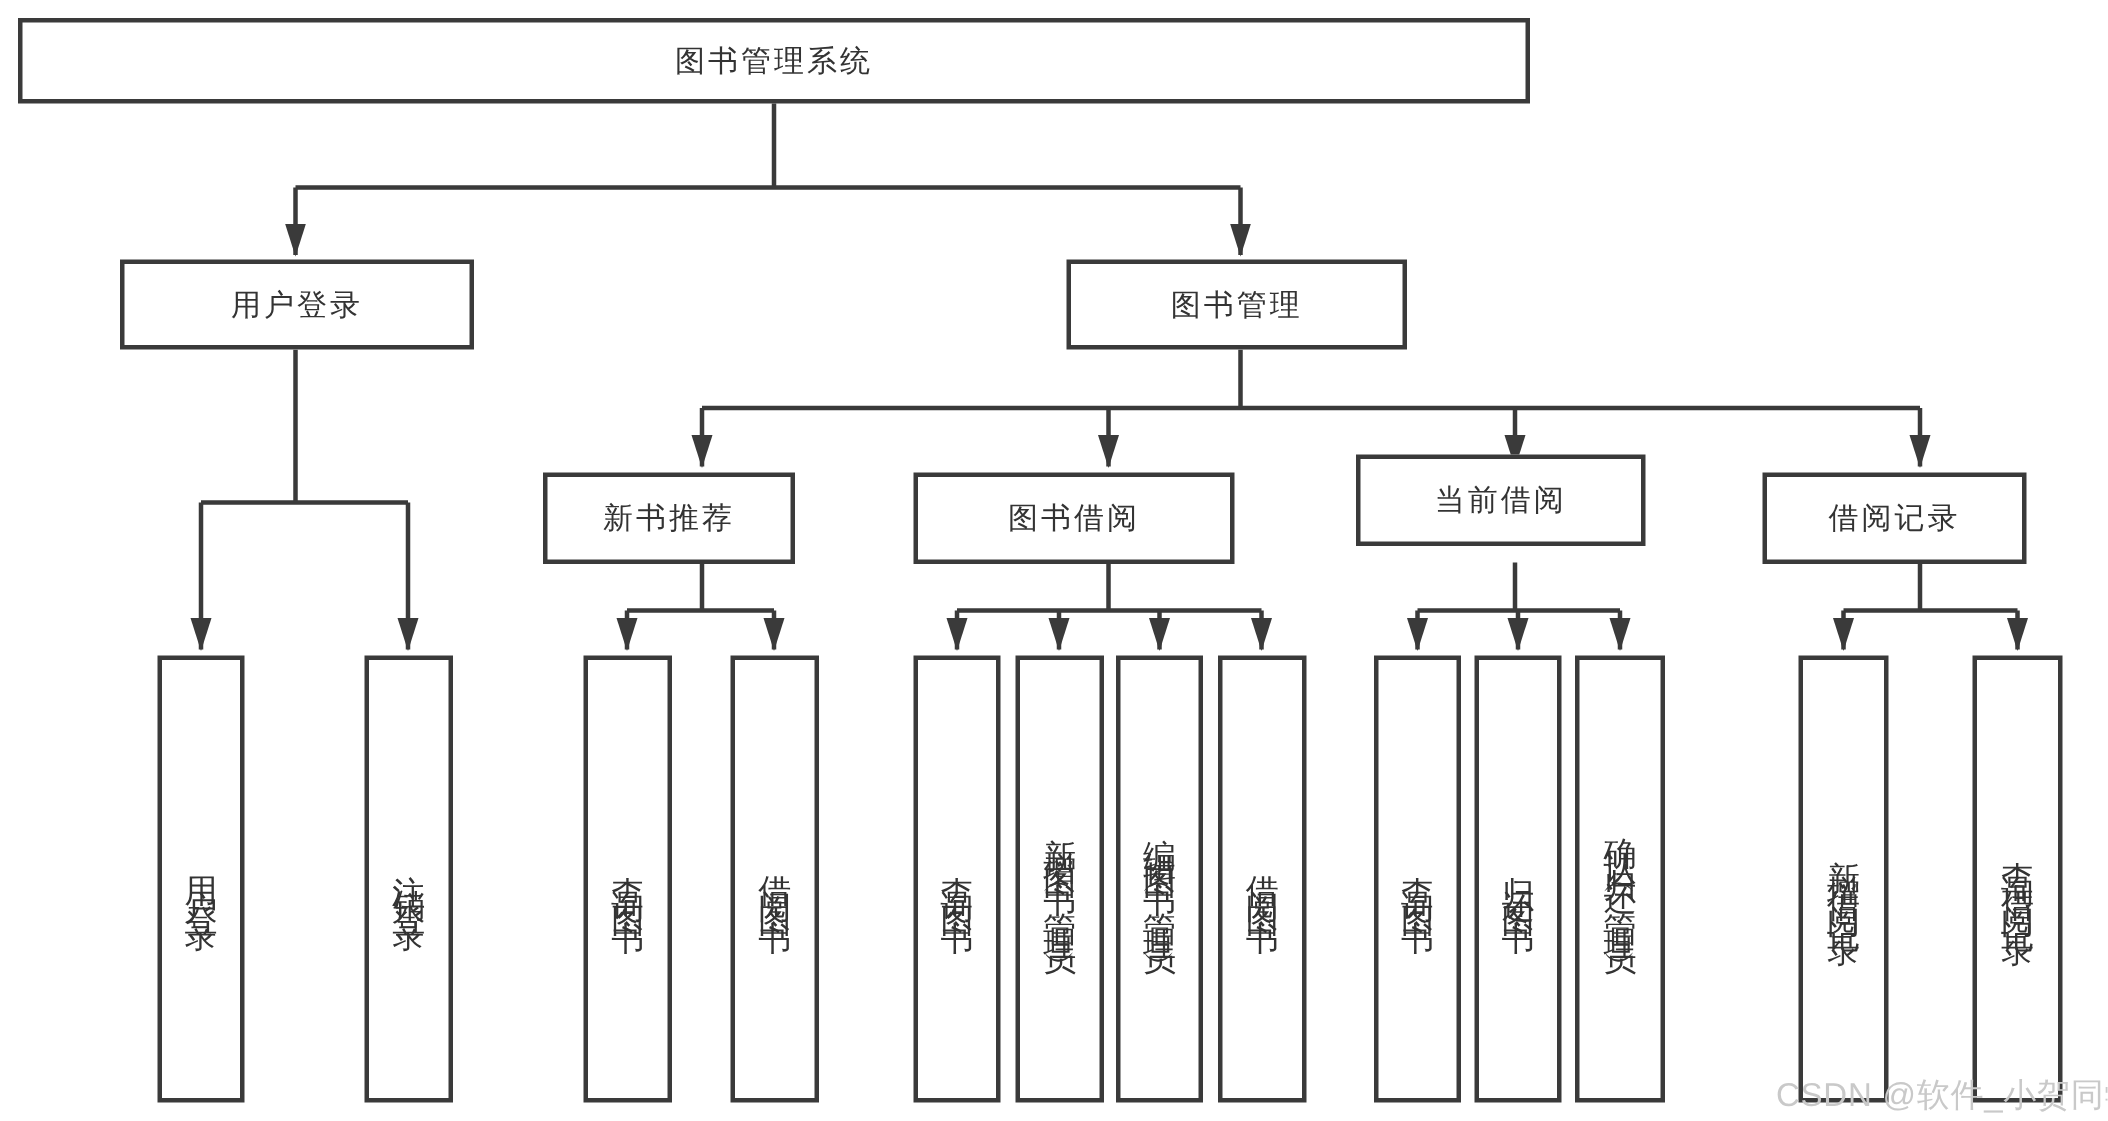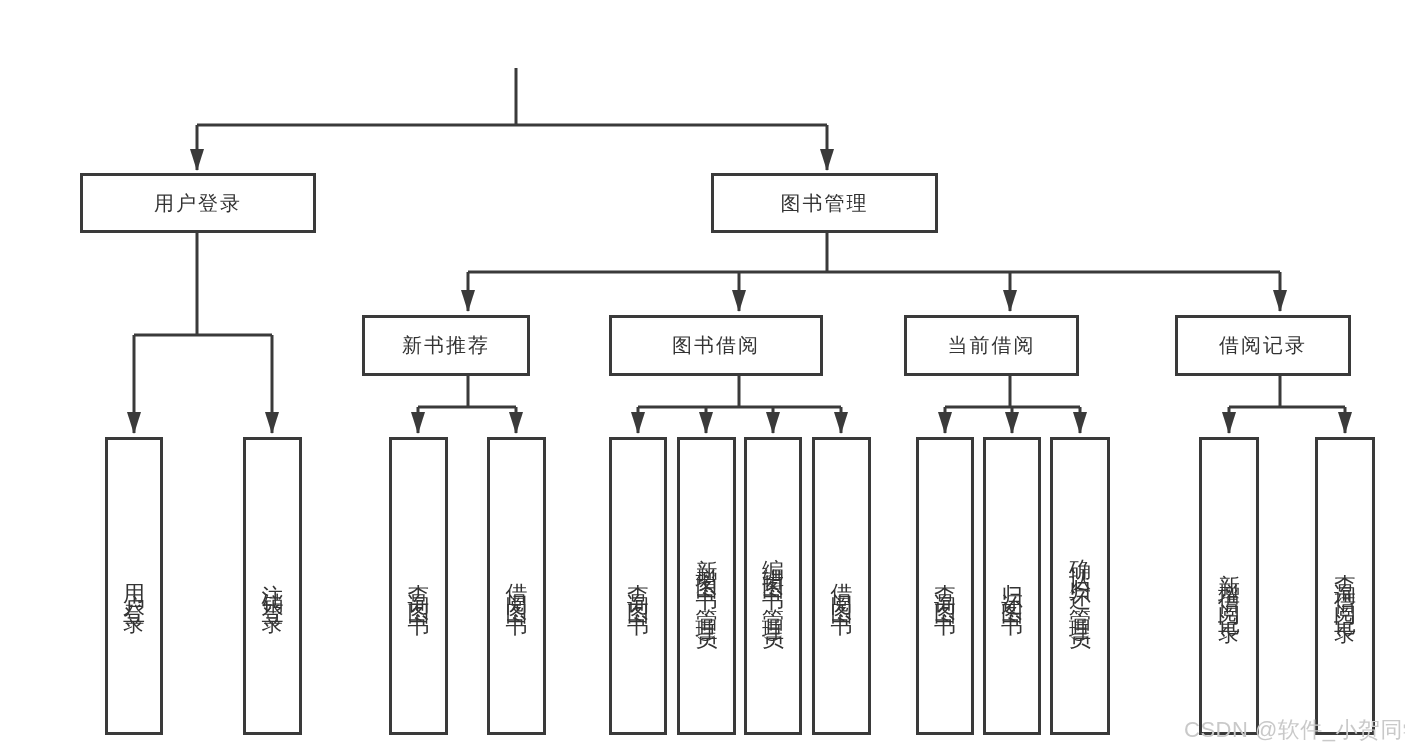--- a/index.html
+++ b/index.html
@@ -75,35 +75,38 @@
     <path d="M706 407 V433" marker-end="url(#arw)"></path>
     <path d="M773 407 V433" marker-end="url(#arw)"></path>
     <path d="M841 407 V433" marker-end="url(#arw)"></path>
     <path d="M945 407 V433" marker-end="url(#arw)"></path>
     <path d="M1012 407 V433" marker-end="url(#arw)"></path>
     <path d="M1080 407 V433" marker-end="url(#arw)"></path>
     <path d="M1229 407 V433" marker-end="url(#arw)"></path>
     <path d="M1345 407 V433" marker-end="url(#arw)"></path>
   </svg>
 
+  <div class="box h" style="left:12px;top:12px;width:1008px;height:57px">
+    <span>图书管理系统</span>
+  </div>
 
   <div class="box h" style="left:80px;top:173px;width:236px;height:60px">
     <span>用户登录</span>
   </div>
   <div class="box h" style="left:711px;top:173px;width:227px;height:60px">
     <span>图书管理</span>
   </div>
 
   <div class="box h" style="left:362px;top:315px;width:168px;height:61px">
     <span>新书推荐</span>
   </div>
   <div class="box h" style="left:609px;top:315px;width:214px;height:61px">
     <span>图书借阅</span>
   </div>
-  <div class="box h" style="left:904px;top:315px;width:175px;height:61px">
+  <div class="box h" style="left:904px;top:303px;width:193px;height:61px">
     <span>当前借阅</span>
   </div>
   <div class="box h" style="left:1175px;top:315px;width:176px;height:61px">
     <span>借阅记录</span>
   </div>
 
   <div class="box v" style="left:105px;top:437px;width:58px;height:298px">
     <span>用户登录</span>
   </div>
   <div class="box v" style="left:243px;top:437px;width:59px;height:298px">

